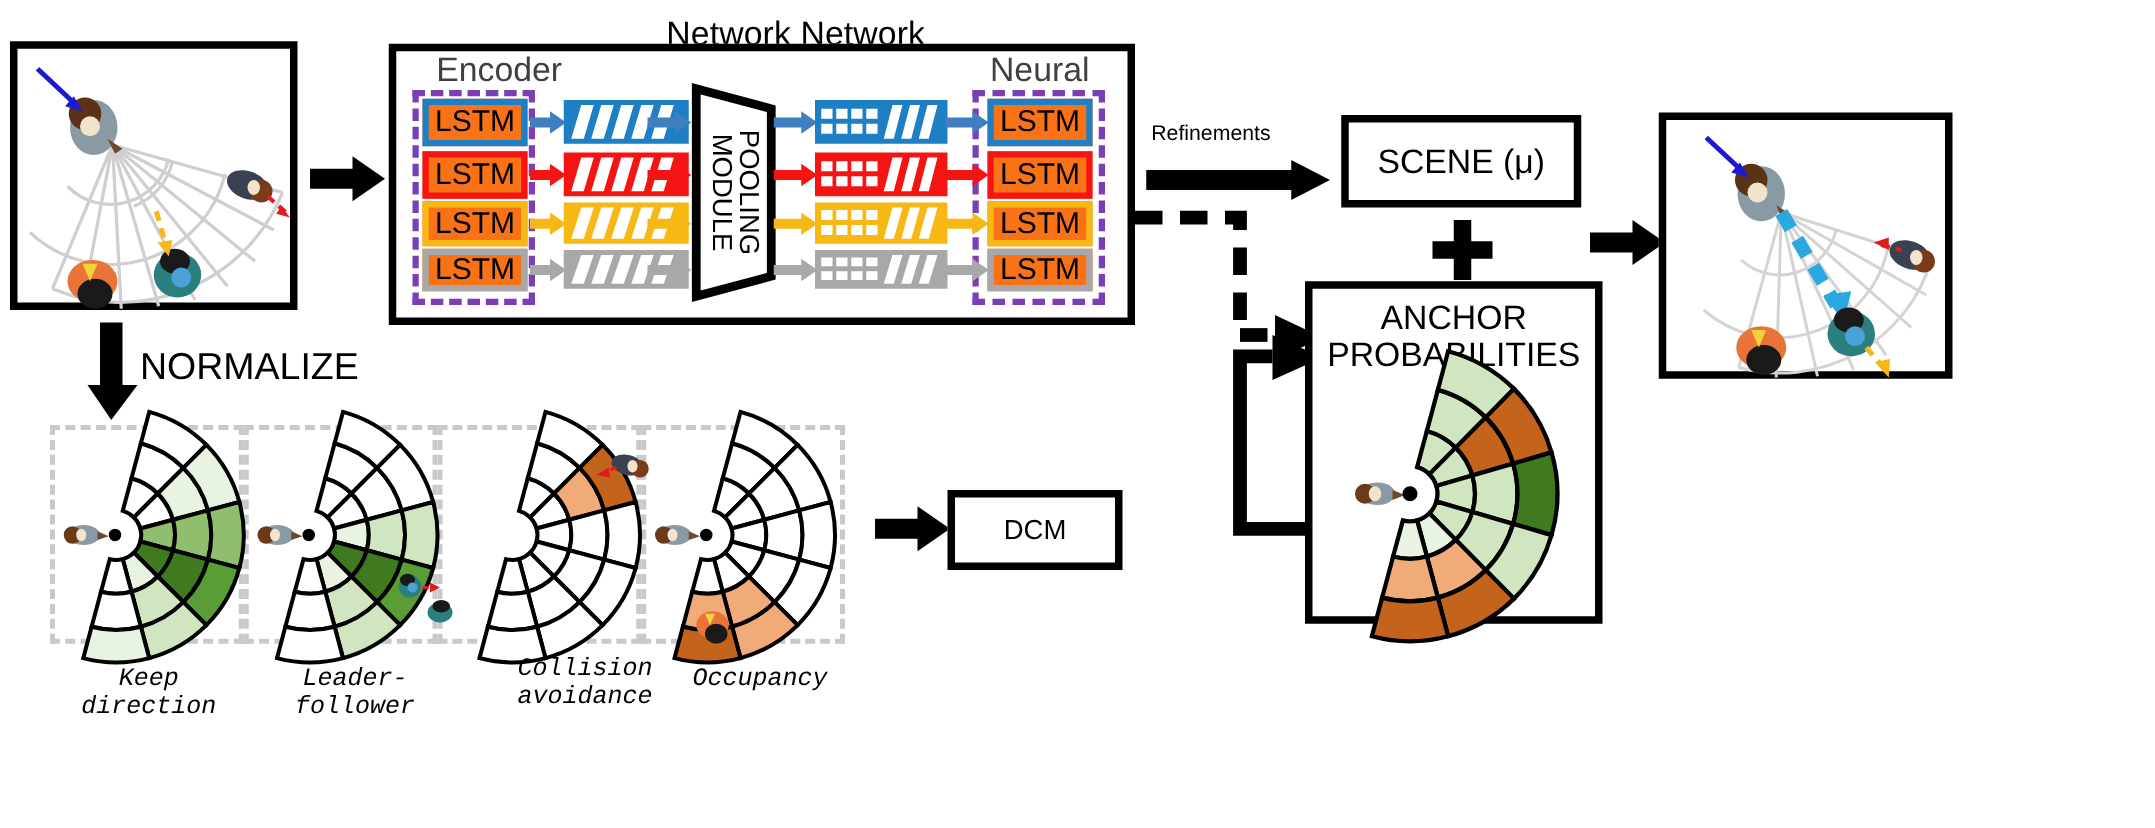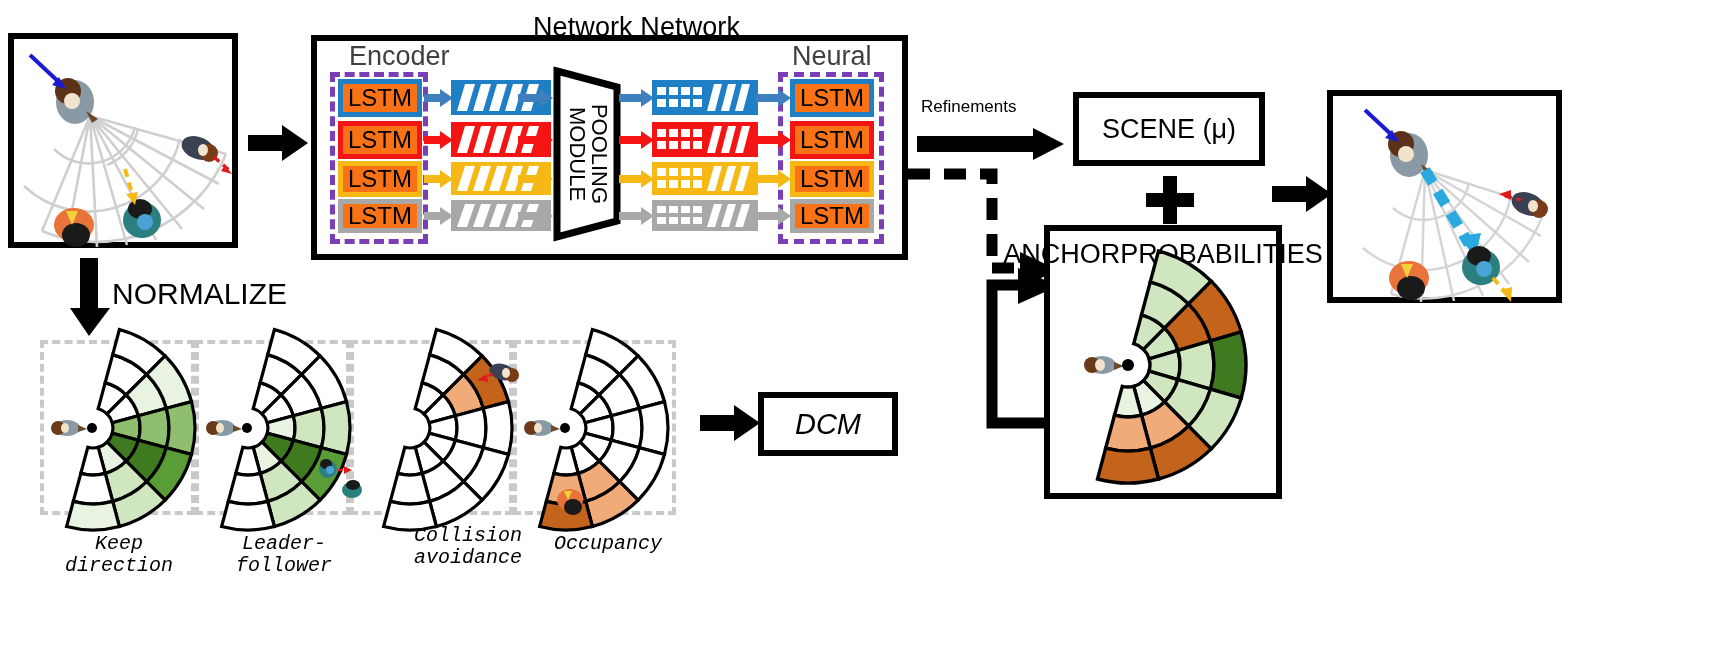--- a/index.html
+++ b/index.html
@@ -13,21 +13,21 @@
   .dashbox{position:absolute;border:5px dashed #7b3fb5;box-sizing:border-box;}
   .lstm{position:absolute;box-sizing:border-box;background:#f97316;display:flex;
         align-items:center;justify-content:center;font-size:24px;font-weight:400;}
   .lstm.enc{border:5px solid;}
   .lstm.dec{border:5px solid;}
   svg{display:block;overflow:visible;}
   .legend-dash{position:absolute;border:4px dashed #c9c9c9;box-sizing:border-box;}
   .legend-label{position:absolute;font-style:italic;font-size:20px;text-align:center;
                 font-family:Liberation Mono, monospace;line-height:1.12;}
   .plain-box-text{font-size:27px;}
-  .dcm-text{font-size:29px;font-style:italic;}
+  .dcm-text{font-size:22px;}
   .refine-text{position:absolute;font-size:17px;}
 </style>
 </head>
 <body>
 
 <div class="box" style="left:8px;top:33px;width:230px;height:215px;">
   <svg width="218" height="203" viewBox="0 0 218 203">
 
     <g stroke="#cfcfcf" stroke-width="2.6" fill="none">
       <path d="M76,77 L212,115"></path>
@@ -312,21 +312,21 @@
 <div class="box ctext" style="left:1073px;top:92px;width:192px;height:74px;flex-direction:column;">
   <div class="plain-box-text">SCENE   (μ)</div>
 </div>
 
 <svg class="abs" style="left:1146px;top:176px;" width="48" height="48">
   <rect x="17" y="0" width="14" height="48" fill="#000"></rect>
   <rect x="0" y="17" width="48" height="14" fill="#000"></rect>
 </svg>
 
 <div class="box" style="left:1044px;top:225px;width:238px;height:274px;">
-  <div class="ctext" style="flex-direction:row;margin-top:8px;">
+  <div class="ctext" style="flex-direction:column;margin-top:8px;">
     <div class="plain-box-text">ANCHOR</div>
     <div class="plain-box-text">PROBABILITIES</div>
   </div>
   <svg width="226" height="190" viewBox="0 0 226 190" style="margin-top:-2px;">
     <g transform="translate(78,98)">
 
       <path d="M5.69,-21.25 L13.46,-50.23 L22.25,-83.06 L30.54,-114.00 L55.98,-104.45 L40.77,-76.72 L24.63,-47.32 L10.61,-19.27 Z" fill="none"></path>
 
       <g stroke="#000" stroke-width="3.4">
 

